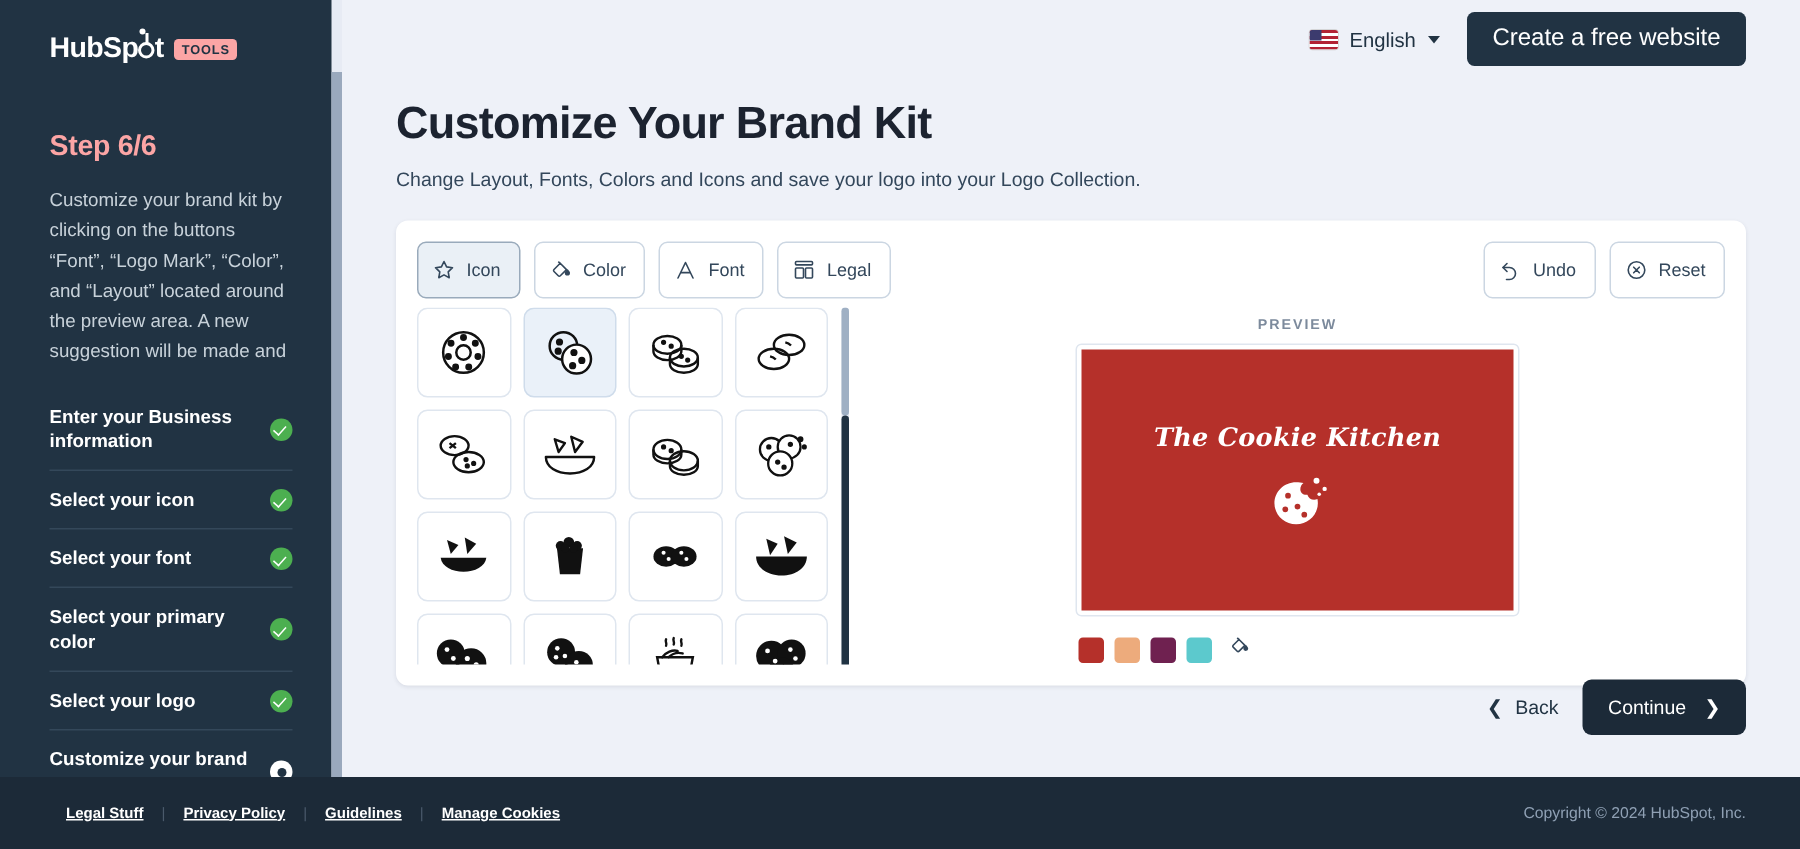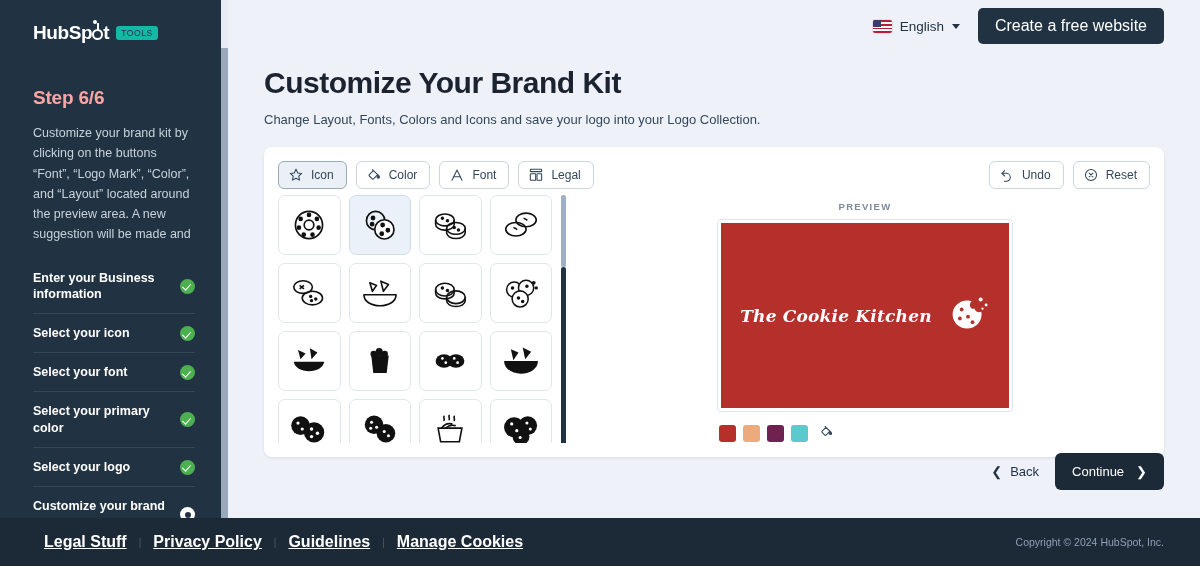--- a/index.html
+++ b/index.html
@@ -21,21 +21,21 @@
   }
   .brand { display: flex; align-items: center; gap: 7px; padding: 4px 0 0 33px; }
   .brand-word { color:#fff; font-size: 19px; font-weight: 700; letter-spacing:-.4px; position:relative; }
   .sprocket {
     display:inline-block; width:11px; height:11px; border:2px solid #fff; border-radius:50%;
     position:relative; vertical-align:-1px; margin:0 0px;
   }
   .sprocket::before{content:"";position:absolute;left:3px;top:-8px;width:2px;height:8px;background:#fff;}
   .sprocket::after{content:"";position:absolute;left:-1px;top:-11px;width:4px;height:4px;background:#fff;border-radius:50%;}
   .tools-badge {
-    background:#14b8a6; color:#213343; font-size:8.5px; font-weight:400; letter-spacing:.6px;
+    background:#fca5a5; color:#213343; font-size:8.5px; font-weight:700; letter-spacing:.6px;
     padding:2.5px 5px; border-radius:3px; line-height:1;
   }
   .step-title { color:#fca5a5; font-size:19px; font-weight:700; padding:43px 0 0 33px; letter-spacing:-.2px;}
   .sidebar-desc {
     color:#c8d2da; font-size:12.5px; line-height:1.62; padding:14px 36px 0 33px;
   }
   .checklist { padding: 14px 33px 0 33px; }
   .check-item {
     display:flex; align-items:center; justify-content:space-between; gap:8px;
     padding:11px 0 10px 0; border-bottom:1px solid #34485a;
@@ -98,21 +98,21 @@
   }
   .toolbar {
     display:flex; align-items:center; justify-content:space-between;
     padding:14px 14px 6px 14px;
   }
   .tool-group { display:flex; gap:9px; }
   .tool-btn {
     display:flex; align-items:center; gap:7px;
     border:1px solid #cbd6e2; background:#fff; border-radius:6px;
     padding:5px 12px 5px 9px; font-size:12px; color:#33475b; cursor:pointer;
-    font-family:inherit; height:28px;
+    font-family:inherit; height:38px;
   }
   .tool-btn.active { background:#eaf0f6; border-color:#99aabb; }
   .tool-btn svg { display:block; }
 
   .editor-body { display:flex; flex:1; min-height:0; padding:0 14px 14px 14px; gap:14px; }
   .icon-panel { position:relative; width:288px; flex:0 0 288px; overflow:hidden; }
   .icon-grid {
     display:grid; grid-template-columns:repeat(4,1fr); gap:8px; padding-right:14px;
   }
   .icon-tile {
@@ -134,21 +134,21 @@
   .preview-panel { flex:1; display:flex; flex-direction:column; align-items:center; }
   .preview-label {
     font-size:9.5px; letter-spacing:1.3px; color:#7c8a9c; font-weight:600; padding:6px 0 7px 0;
   }
   .preview-frame {
     width:100%; max-width:296px; height:212px; border:1px solid #dfe6ef; border-radius:4px;
     padding:3px; background:#fff;
   }
   .preview-canvas {
     width:100%; height:100%; background:#b5302a;
-    display:flex; flex-direction:row; align-items:center; justify-content:center; gap:14px;
+    display:flex; flex-direction:column; align-items:center; justify-content:center; gap:14px;
   }
   .logo-text {
     color:#fff; font-family:"DejaVu Serif", serif; font-style:italic; font-weight:700;
     font-size:17px; letter-spacing:.2px;
   }
   .swatch-row { display:flex; align-items:center; gap:7px; width:100%; max-width:296px; padding:12px 0 0 2px; }
   .swatch { width:17px; height:17px; border-radius:3px; cursor:pointer; }
 
   
   .nav-row {
@@ -165,21 +165,21 @@
     font-family:inherit;
   }
 
   
   .footer {
     position:absolute; left:0; bottom:0; width:1200px; height:48px; background:#1c2a38;
     display:flex; align-items:center; justify-content:space-between; padding:0 36px 0 44px;
   }
   .footer-links { display:flex; align-items:center; gap:12px; }
   .footer-links a {
-    color:#fff; font-size:16px; font-weight:700; text-decoration:underline; cursor:pointer;
+    color:#fff; font-size:10px; font-weight:700; text-decoration:underline; cursor:pointer;
   }
   .sep { color:#4a5a6b; font-size:10px; }
   .copyright { color:#8fa0b4; font-size:10.5px; }
 </style>
 </head>
 <body>
 
 <aside class="sidebar">
   <div class="brand">
     <div class="brand-word">

